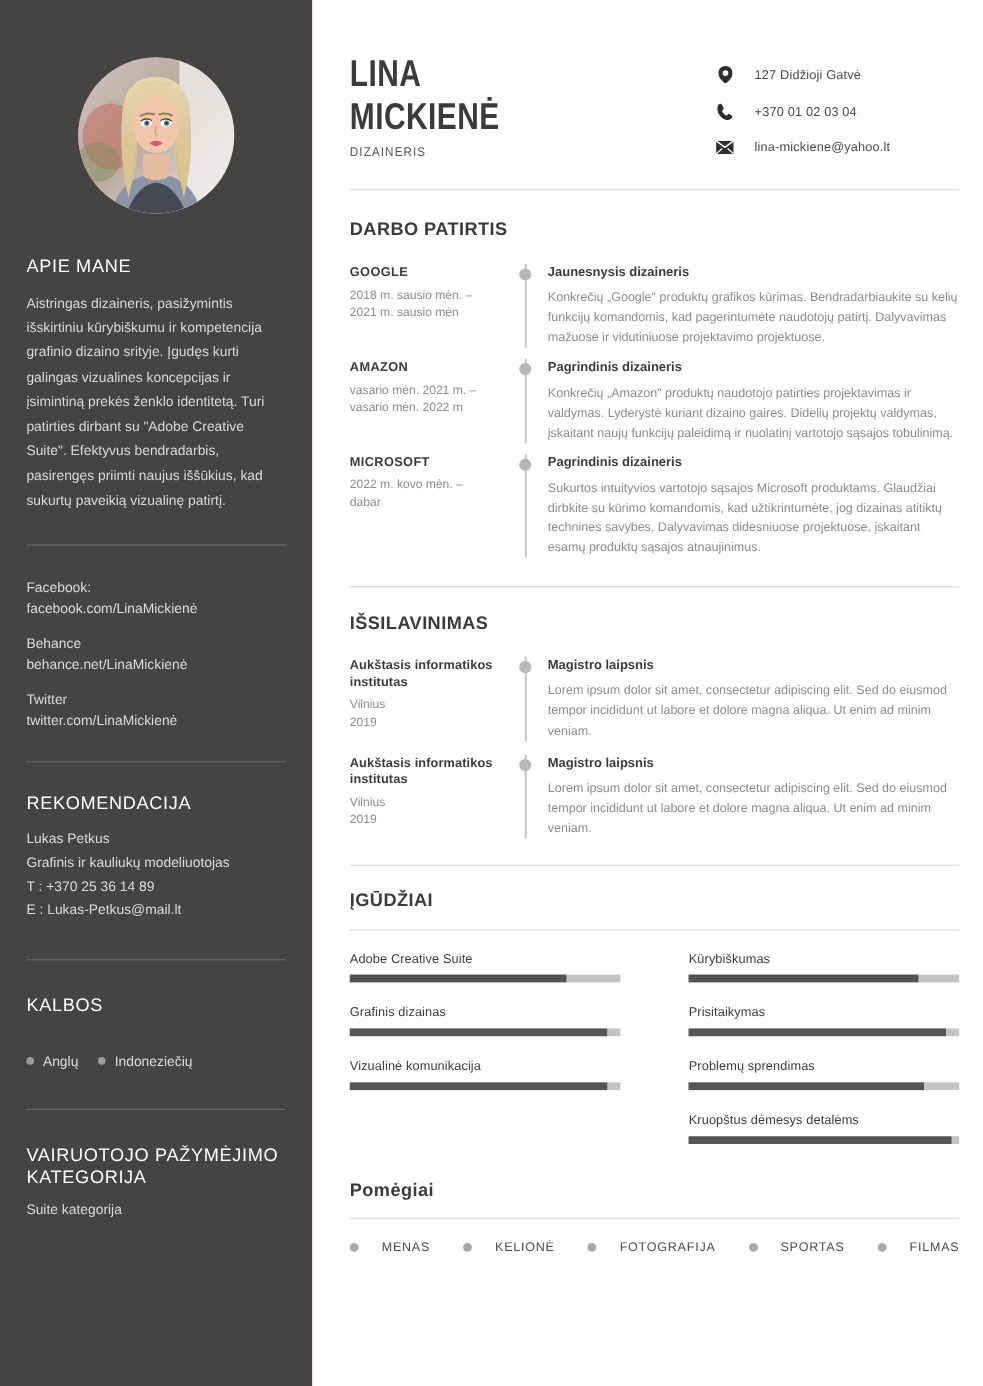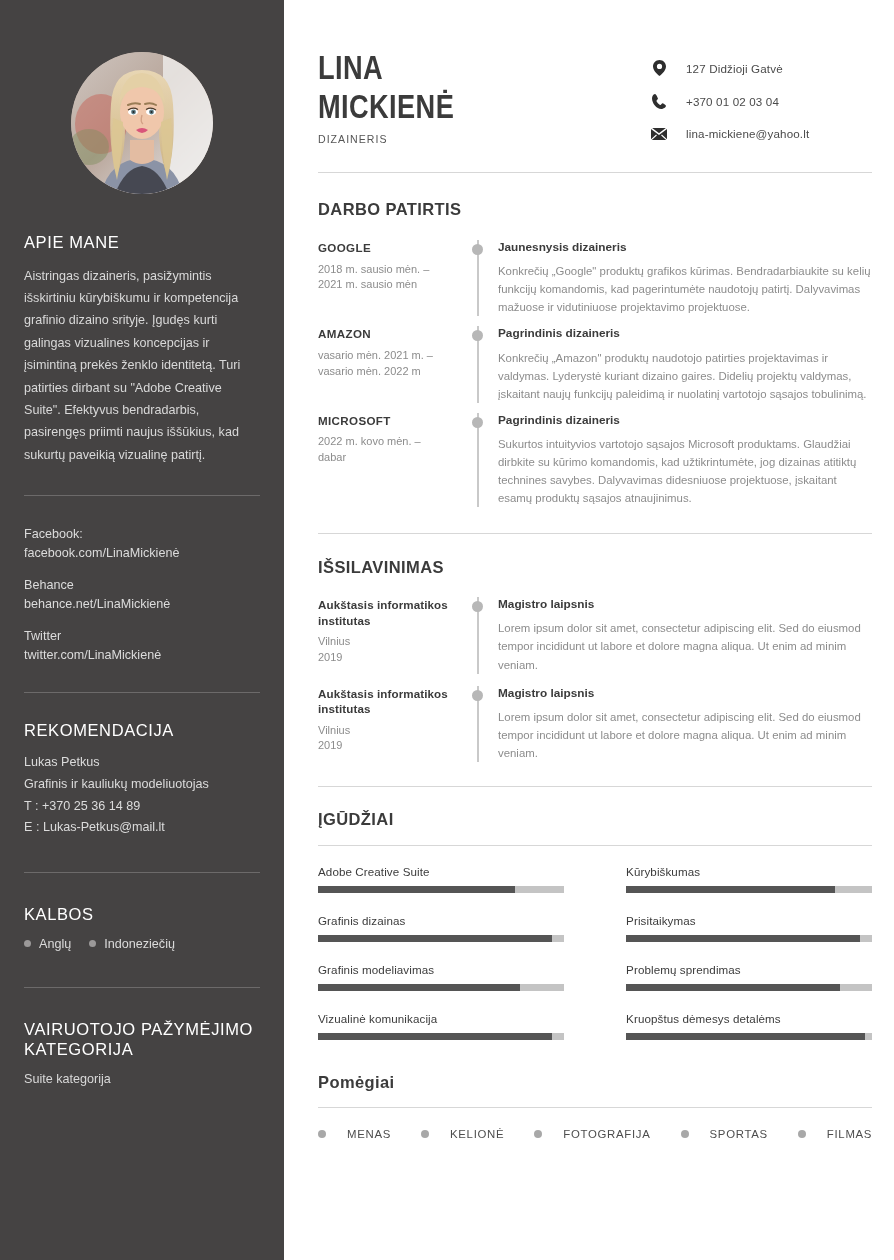--- a/index.html
+++ b/index.html
@@ -37,21 +37,21 @@
     font-size:12.6px; line-height:1.78; color:#d9d9d9;
     font-weight:400;
   }
   .side-div {
     height:1px; background:#6c6a6a; margin:0;
   }
   .link-block { margin-top:13px; font-size:12.6px; line-height:1.5; color:#dcdcdc; }
   .link-block .lab { display:block; }
   .rec-line { font-size:12.6px; line-height:1.72; color:#dcdcdc; }
   .lang-row { display:flex; gap:18px; align-items:center; margin-top:12px; }
-  .lang-item { display:flex; align-items:center; gap:8px; font-size:12.6px; color:#dcdcdc; }
+  .lang-item { display:flex; align-items:center; gap:8px; font-size:12.6px; color:#dcdcdc;margin-top:21px; }
   .dot-sm { width:7px; height:7px; border-radius:50%; background:#9b9999; display:inline-block; }
 
   
   .main { flex:1; padding:0 36px 0 34px; position:relative; background:#fff; }
 
   .header { padding-top:48px; display:flex; }
   .name-col { width:300px; }
   .fname, .lname {
     font-family:"Liberation Sans", sans-serif;
     font-weight:bold;
@@ -389,26 +389,20 @@
               <div class="skill-fill" style="width: 80%;"></div>
             </div>
           </div>
           <div class="skill-item">
             <div class="skill-name">Grafinis dizainas</div>
             <div class="skill-track">
               <div class="skill-fill" style="width: 95%;"></div>
             </div>
           </div>
           <div class="skill-item">
-            <div class="skill-name">Grafinis modeliavimas</div>
-            <div class="skill-track">
-              <div class="skill-fill" style="width: 82%;"></div>
-            </div>
-          </div>
-          <div class="skill-item">
             <div class="skill-name">Vizualinė komunikacija</div>
             <div class="skill-track">
               <div class="skill-fill" style="width: 95%;"></div>
             </div>
           </div>
         </div>
 
         <div class="skill-col">
           <div class="skill-item">
             <div class="skill-name">Kūrybiškumas</div>

